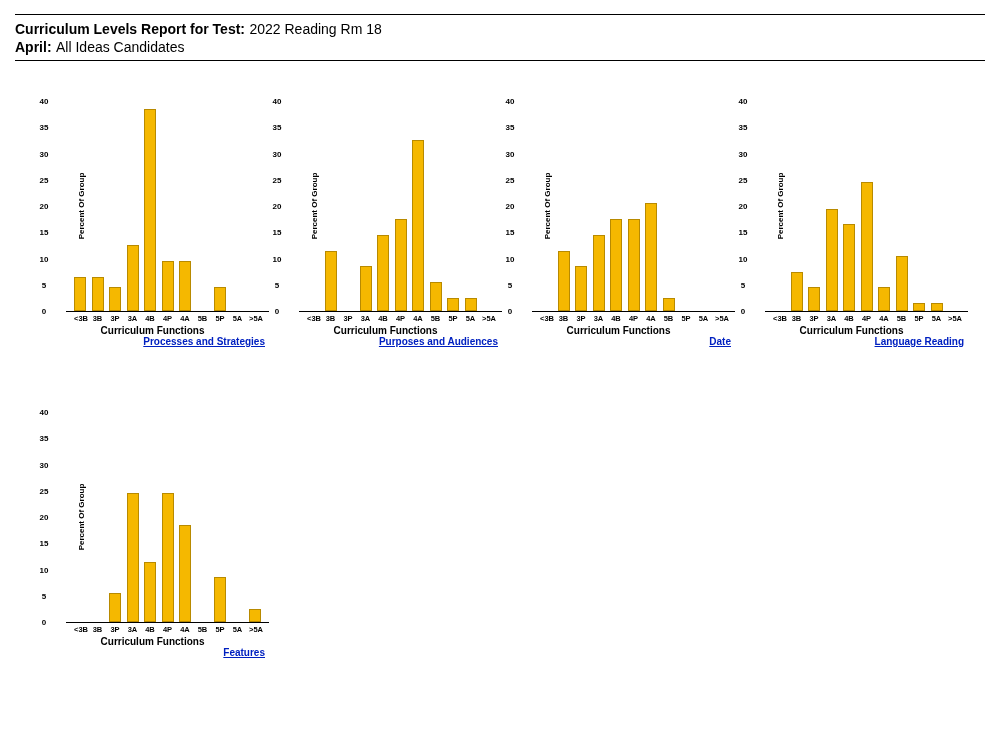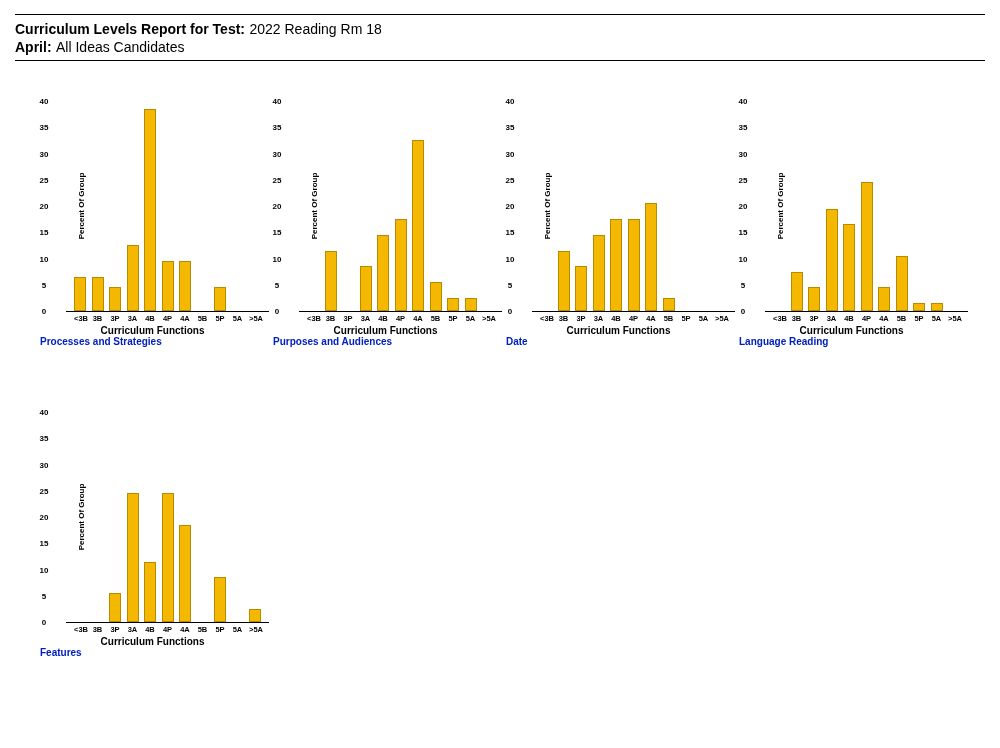--- a/index.html
+++ b/index.html
@@ -89,24 +89,25 @@
     white-space: nowrap;
   }
   .chart-title {
     text-align: center;
     font-size: 10px;
     font-weight: bold;
     margin-top: 2px;
   }
   .chart-link {
     display: block;
-    text-align: left;
+    text-align: right;
     font-size: 10px;
     font-weight: bold;
     color: #0020c0;
+    text-decoration: underline;
     cursor: pointer;
   }
   .row2 { margin-top: 55px; width:100%; display:flex; }
 </style>
 </head>
 <body>
 
 <div class="hr"></div>
 <div class="header">
   <div class="header-row">

